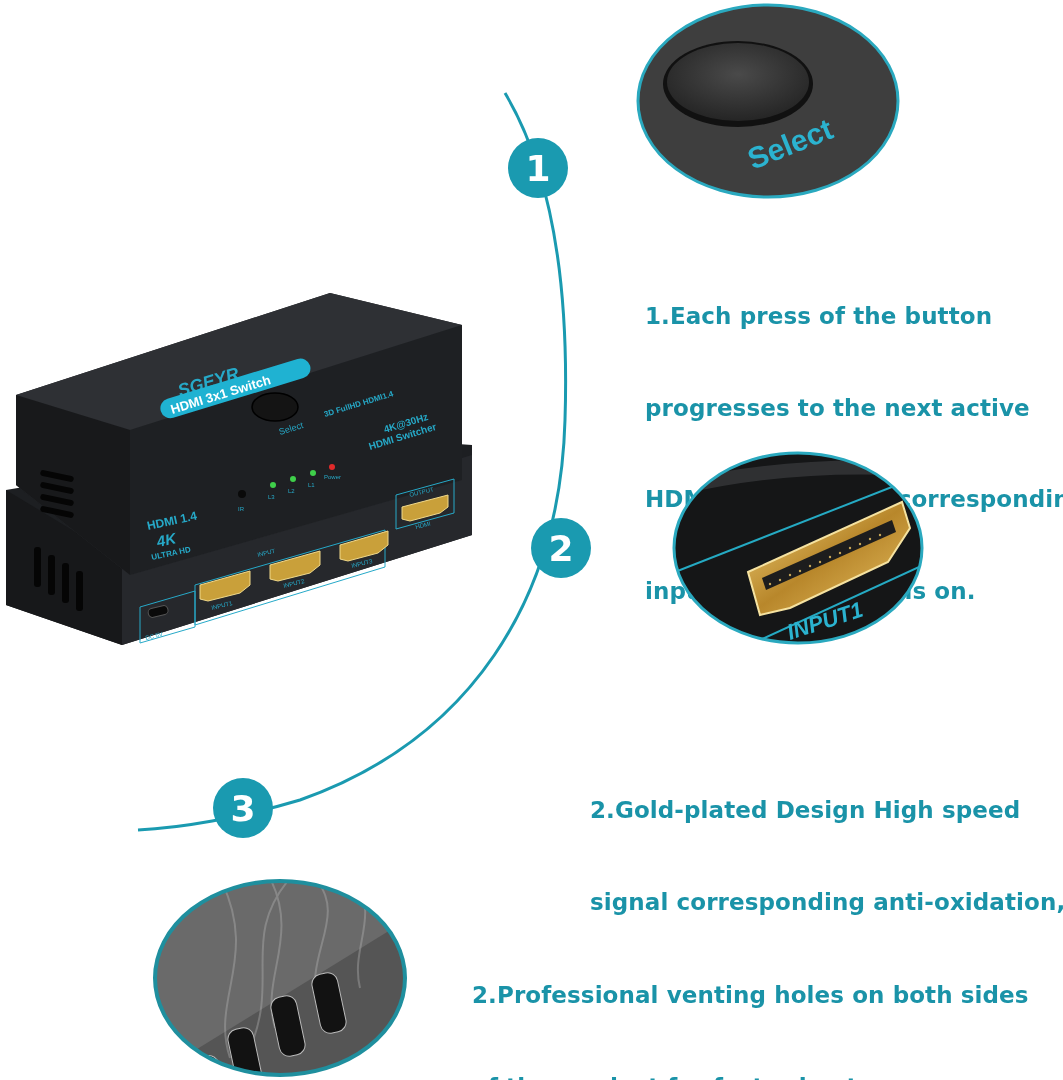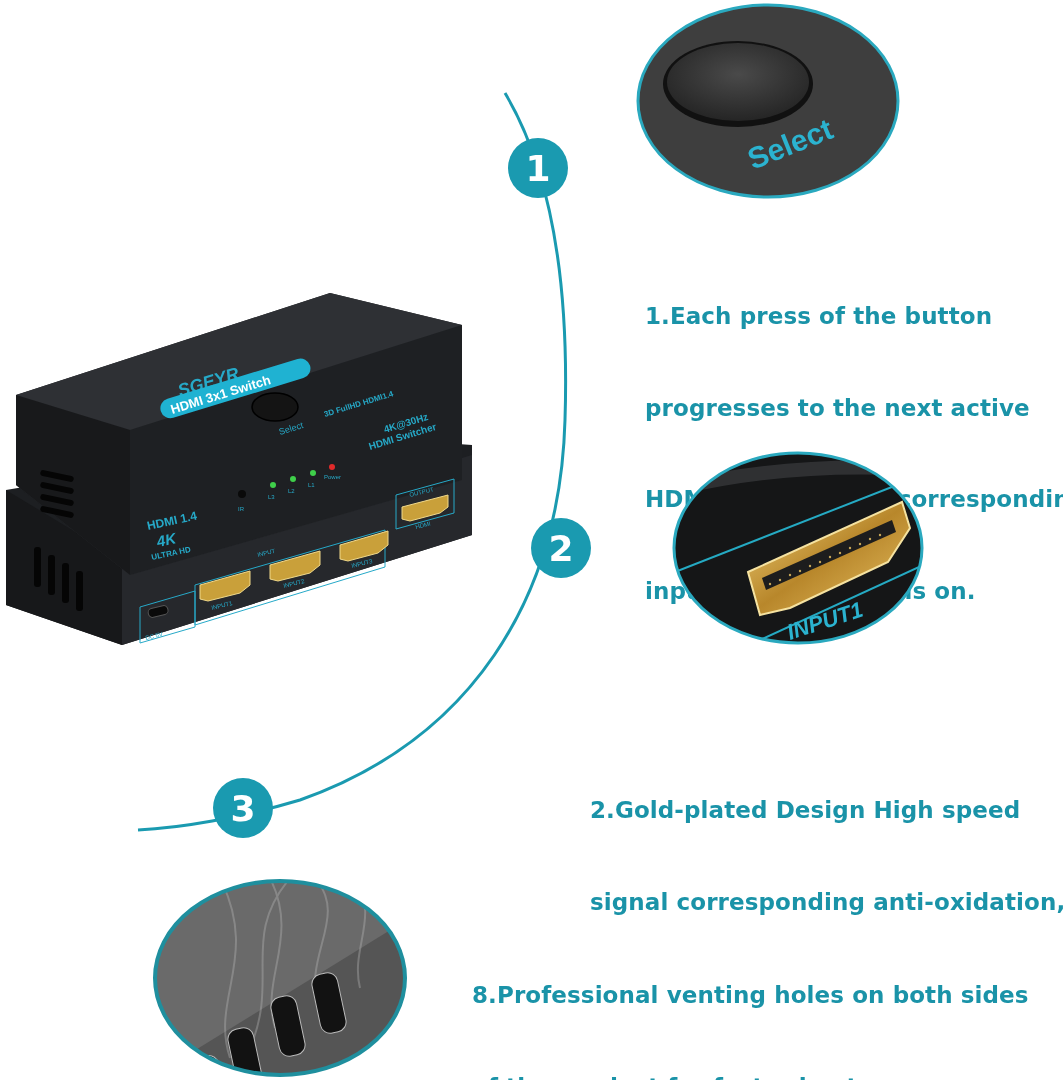--- a/index.html
+++ b/index.html
@@ -105,21 +105,21 @@
       <rect x="82" y="150" width="26" height="60" rx="10" fill="#121212" stroke="#bbb" stroke-width="1" transform="rotate(-12 95 180)"></rect>
       <rect x="125" y="118" width="26" height="60" rx="10" fill="#121212" stroke="#bbb" stroke-width="1" transform="rotate(-12 138 148)"></rect>
       <rect x="166" y="95" width="26" height="60" rx="10" fill="#121212" stroke="#bbb" stroke-width="1" transform="rotate(-12 179 125)"></rect>
       <rect x="45" y="178" width="26" height="40" rx="10" fill="#121212" stroke="#bbb" stroke-width="1" transform="rotate(-12 58 198)"></rect>
     </g>
     <ellipse cx="130" cy="100" rx="125" ry="97" fill="none" stroke="#1f8f9e" stroke-width="4"></ellipse>
   </svg>
 </div>
 
 <div class="abs feature-text" style="left:472px;top:919px;">
-  <div>8.Professional venting holes on both sides</div>
+  <div>2.Professional venting holes on both sides</div>
   <div>of the product for faster heat</div>
   
 </div>
 
 <div class="abs" style="left:0;top:285px;width:480px;height:370px;">
   <svg width="480" height="370" viewBox="0 0 480 370">
 
     <polygon points="6,205 330,150 472,160 472,250 122,360 6,320" fill="#1d1f22"></polygon>
     <polygon points="122,275 472,170 472,250 122,360" fill="#26282c"></polygon>
     <polygon points="6,205 122,275 122,360 6,320" fill="#17181a"></polygon>

